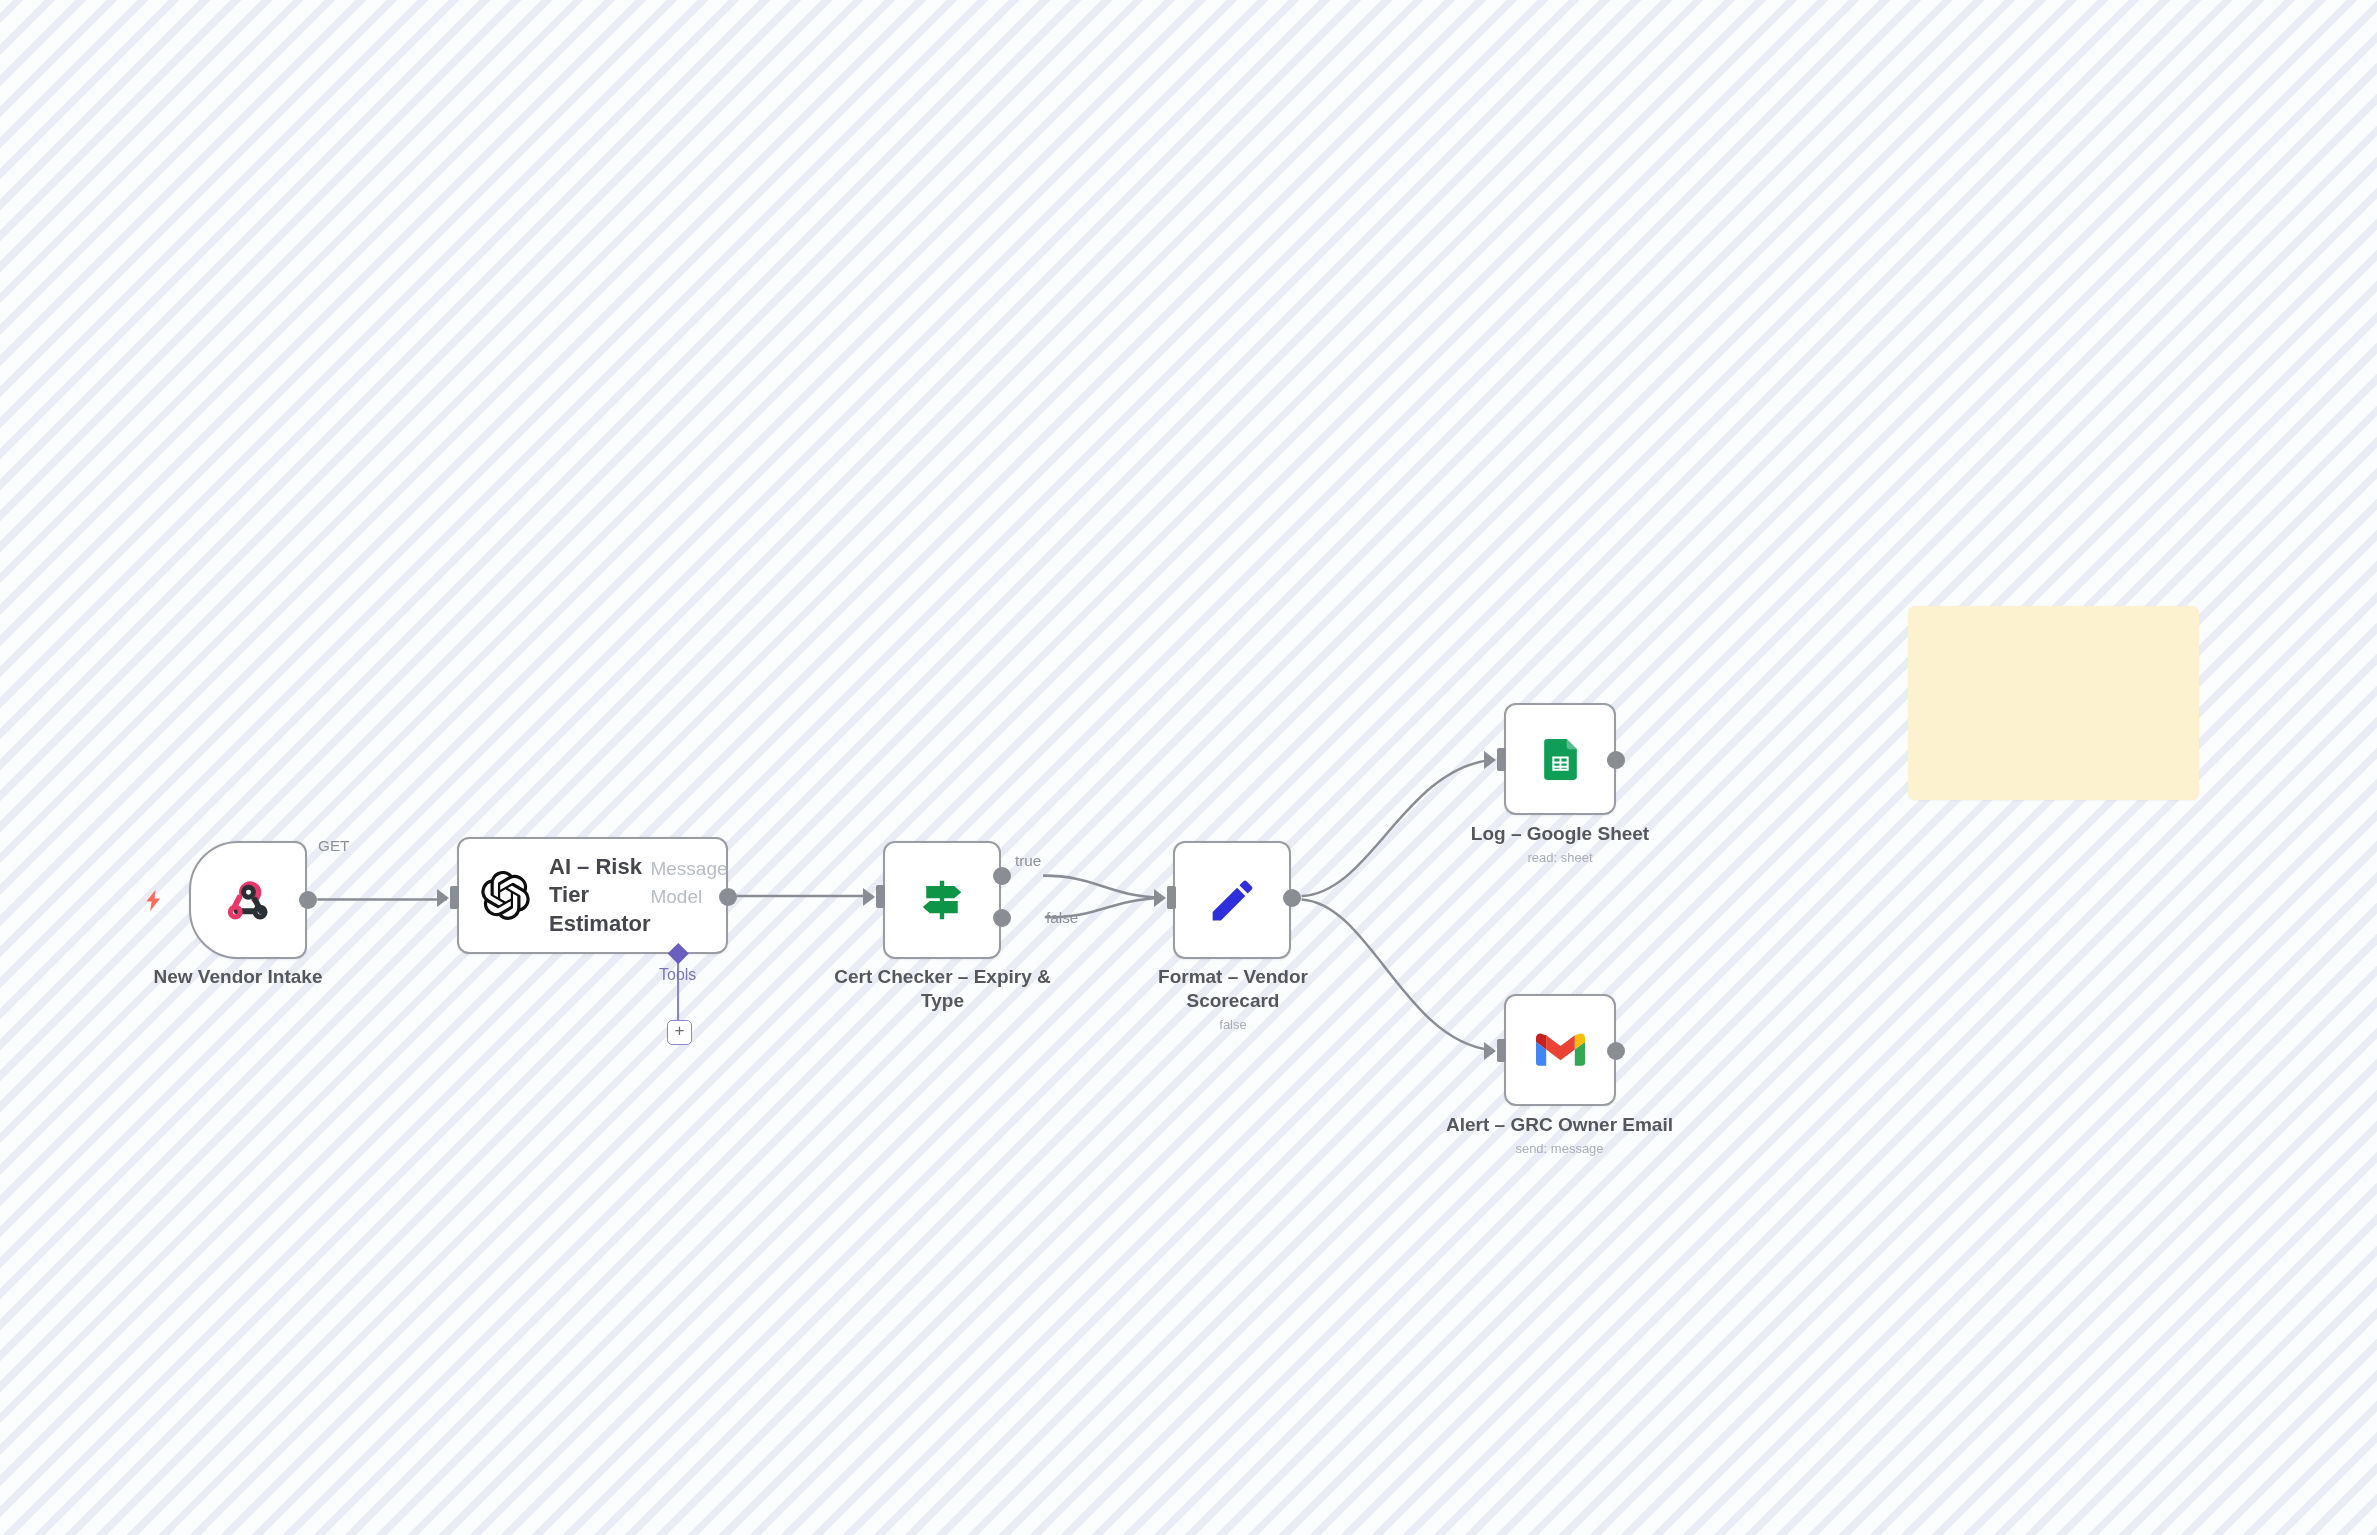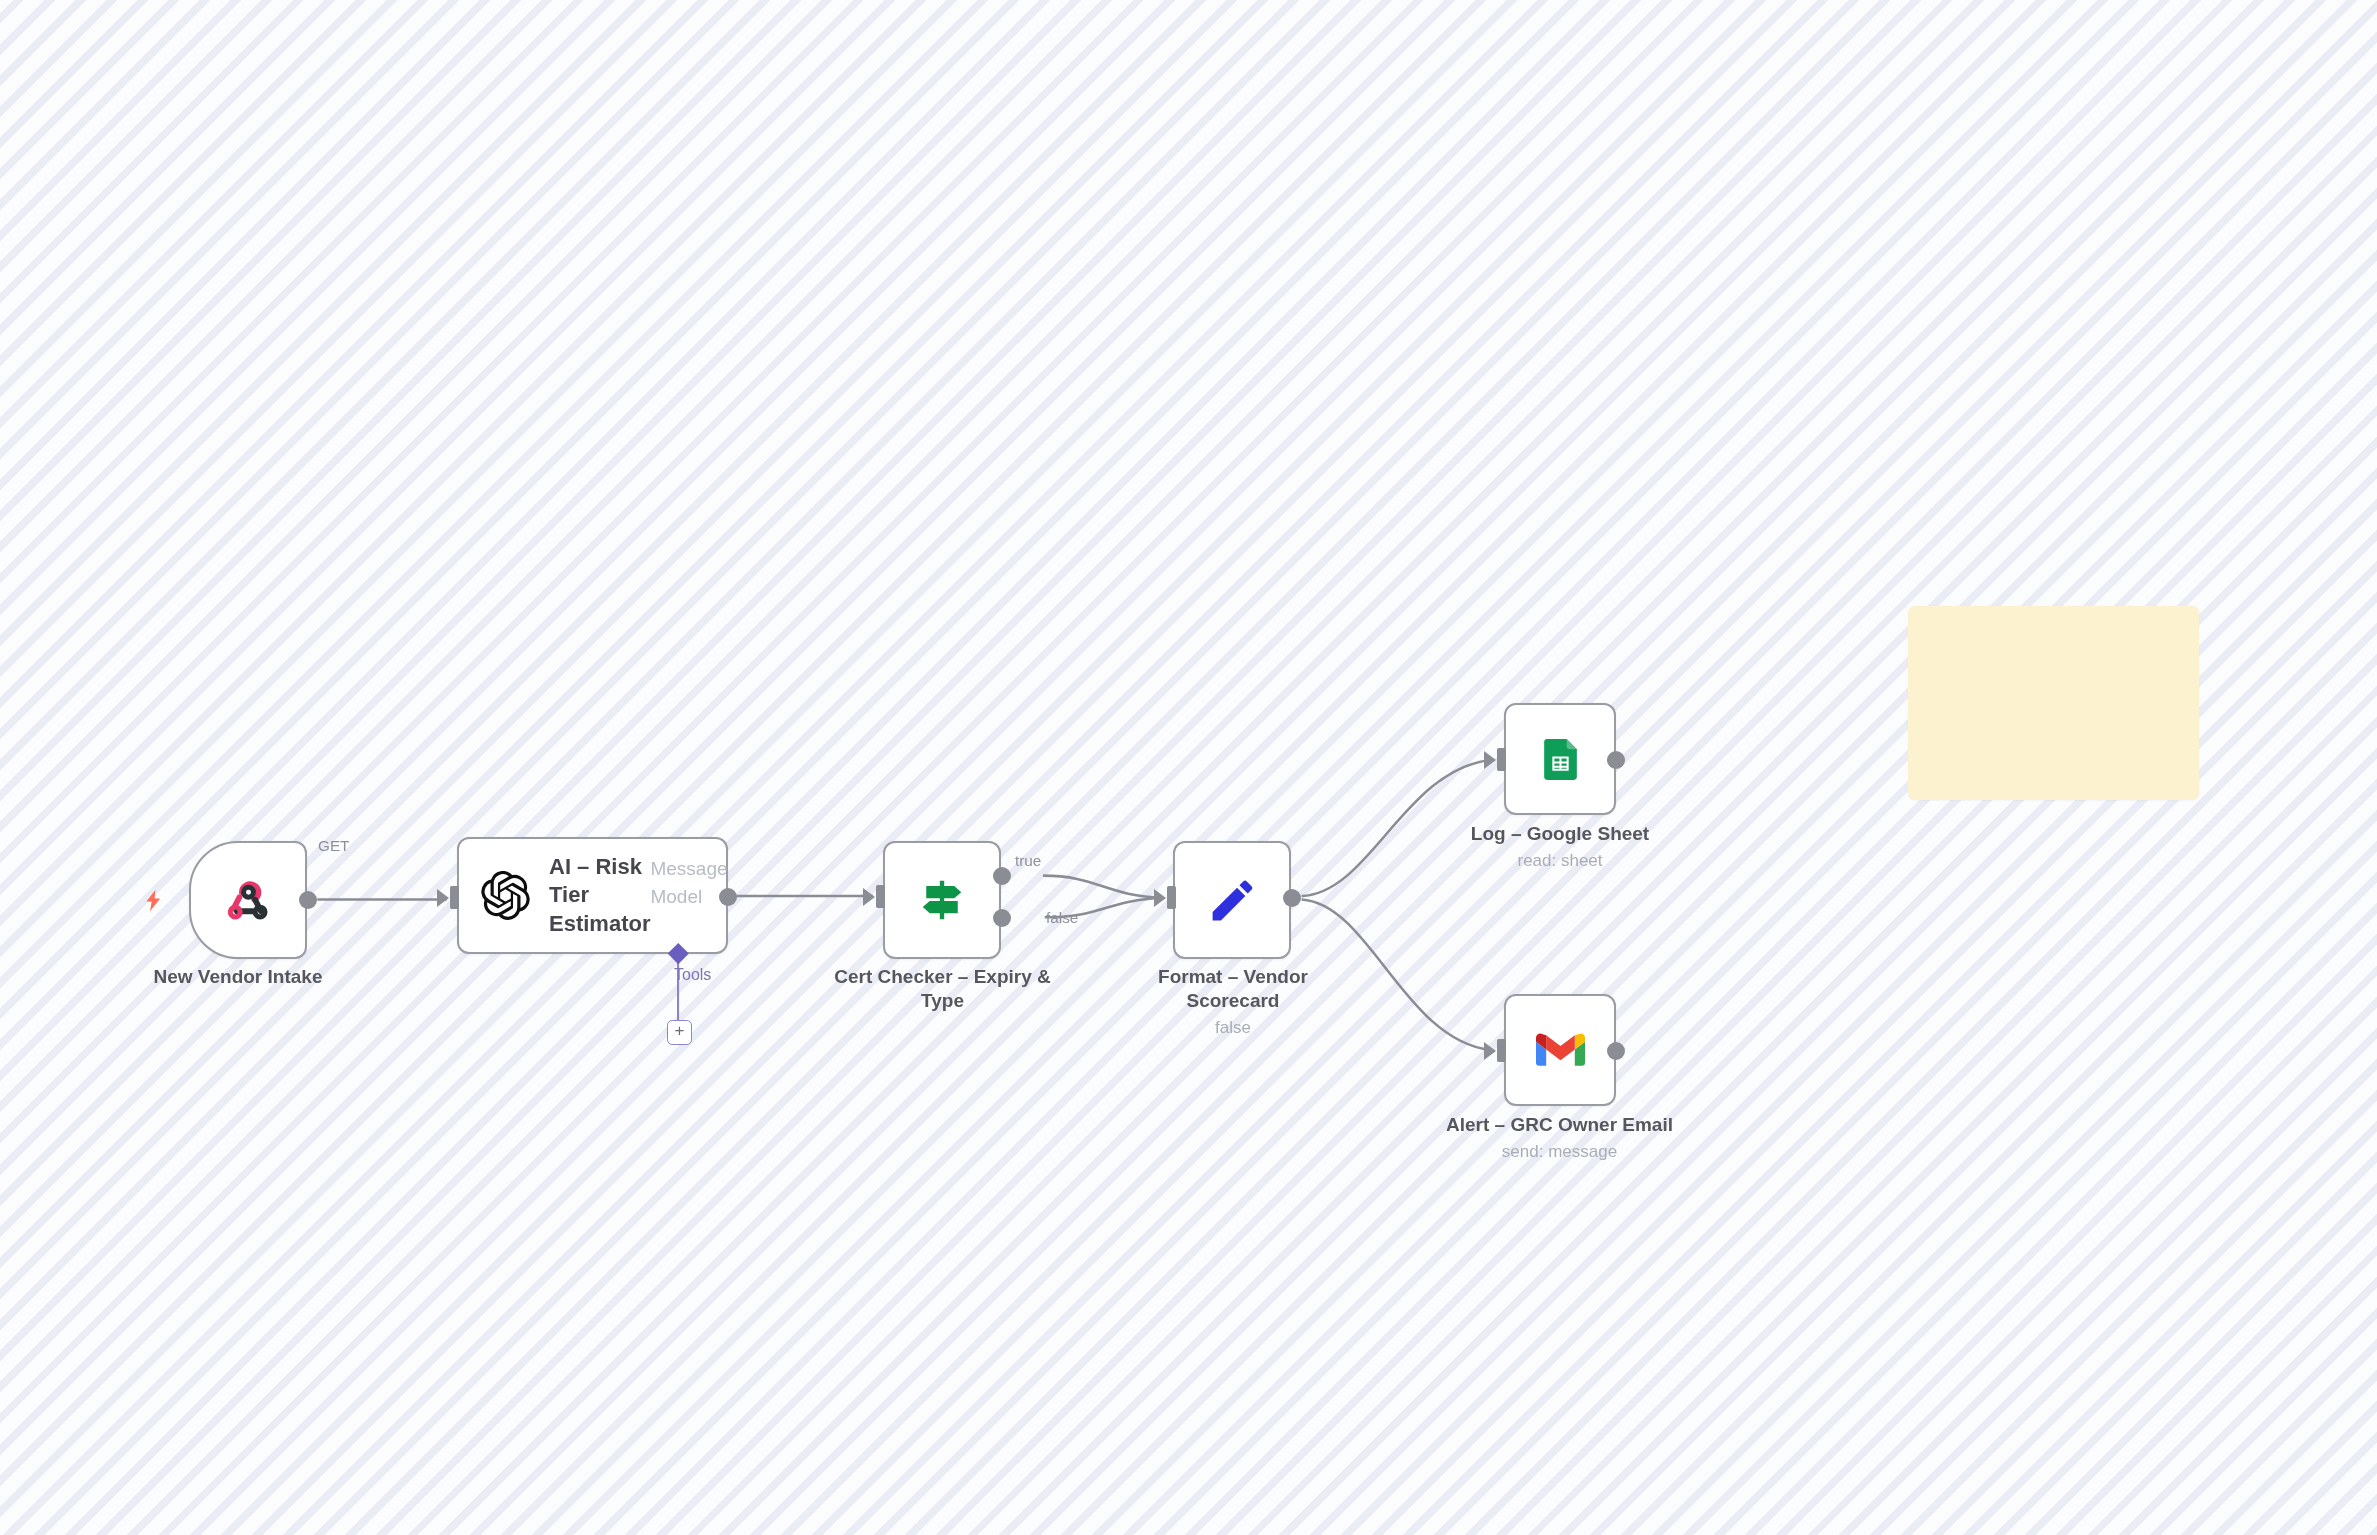--- a/index.html
+++ b/index.html
@@ -104,21 +104,21 @@
     position: absolute;
     text-align: center;
     font-size: 19px;
     font-weight: bold;
     color: #55575d;
     line-height: 1.28;
     pointer-events: none;
   }
   .node-caption .sub {
     display: block;
-    font-size: 17px;
+    font-size: 13px;
     font-weight: normal;
     color: #a9adb6;
     margin-top: 3.4px;
   }
 
   
   .port-out {
     position: absolute;
     width: 18px;
     height: 18px;
@@ -247,21 +247,21 @@
     </span>
     <span class="node-inner-text">
       <span class="node-inner-title">AI – Risk Tier Estimator</span>
       <span class="node-inner-sub">Message Model</span>
     </span>
   </div>
   <div class="port-in" style="left:450px; top:886px;"></div>
   <div class="port-out" style="left:719px; top:888px;"></div>
 
   <div class="tools-diamond" style="left:671px; top:946px;"></div>
-  <div class="tools-label" style="left:674px; top:966px;">Tools</div>
+  <div class="tools-label" style="left:659px; top:966px;">Tools</div>
   <div class="tools-plus" style="left:667px; top:1020px;">+</div>
 
   <div class="node" id="node-if" style="left:883px; top:841px; width:118px; height:118px;">
     <span class="node-icon">
       <svg width="56" height="56" viewBox="0 0 64 64" aria-hidden="true">
         <rect x="29.5" y="10" width="5" height="44" fill="#0e9447"></rect>
         <path d="M14 16 h32 l8 7 -8 7 H14 z" fill="#0e9447"></path>
         <path d="M50 33 H18 l-8 7 8 7 h32 z" fill="#0e9447"></path>
       </svg>
     </span>

